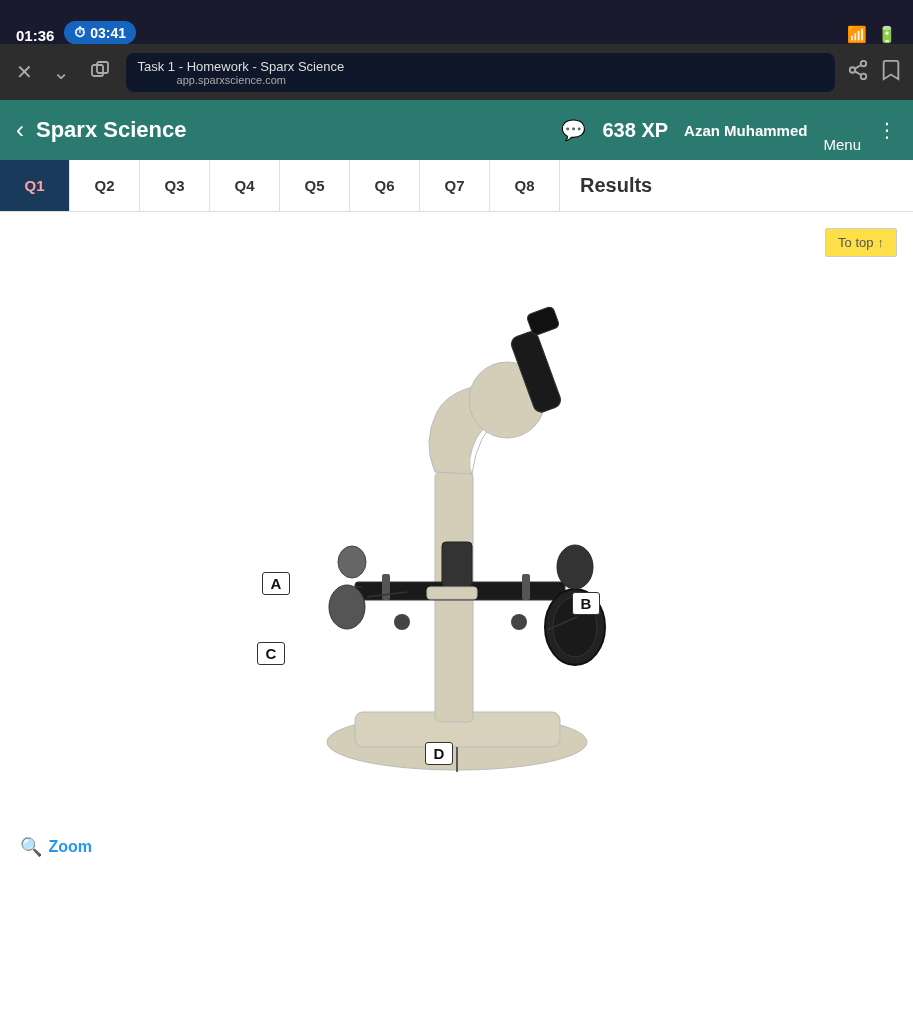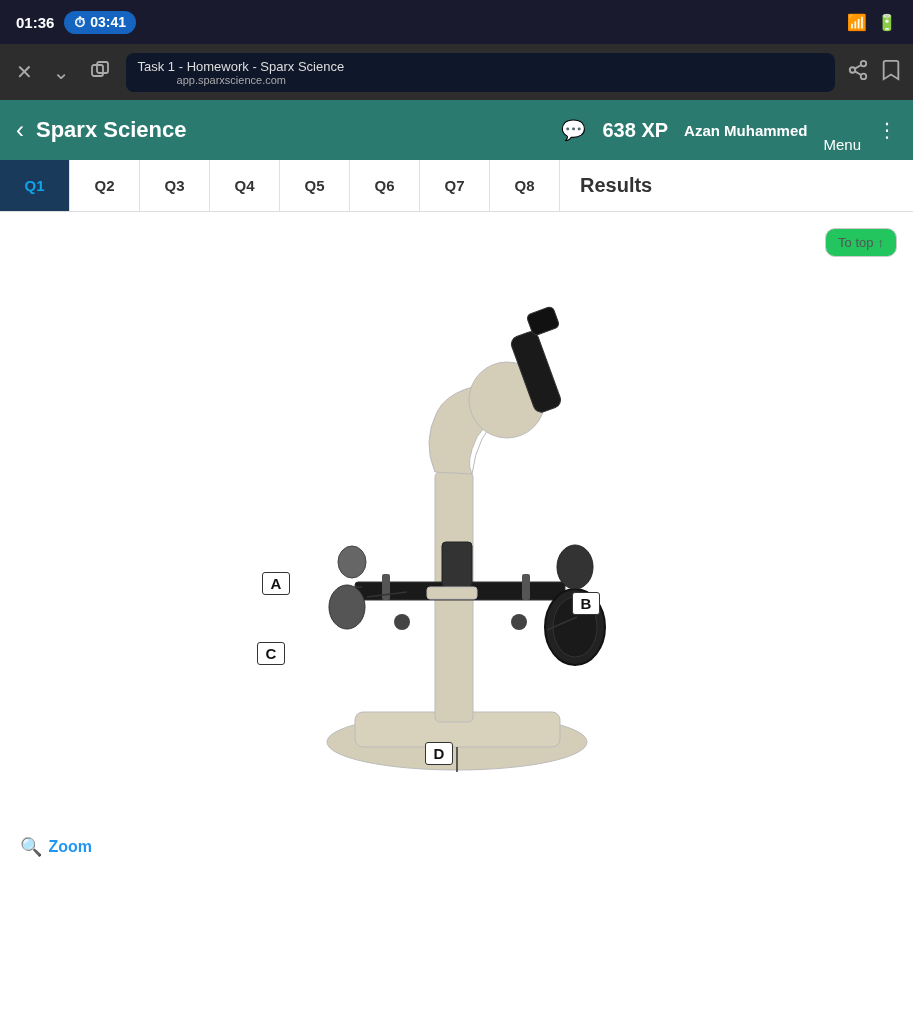--- a/index.html
+++ b/index.html
@@ -2,21 +2,21 @@
 <html><head>
   <meta charset="utf-8">
   <style>
     * { margin: 0; padding: 0; box-sizing: border-box; }
     body { font-family: -apple-system, BlinkMacSystemFont, 'Segoe UI', sans-serif; background: #fff; width: 913px; }
 
     
     .status-bar {
       background: #1a1a2e;
       display: flex;
-      align-items: center;
+      align-items: flex-end;
       padding: 0 16px;
       height: 44px;
       color: white;
     }
     .status-time {
       font-size: 15px;
       font-weight: 600;
       color: white;
     }
     .status-timer {
@@ -155,21 +155,21 @@
       cursor: pointer;
       border: none;
       background: none;
       white-space: nowrap;
       border-right: 1px solid #e0e0e0;
       min-width: 70px;
       text-align: center;
     }
     .q-tab.active {
       background: #1a3a5c;
-      color: #0ea5e9;
+      color: #fca5a5;
       position: relative;
     }
     .q-tab.active::after {
       content: '';
       position: absolute;
       bottom: -8px;
       left: 50%;
       transform: translateX(-50%);
       width: 0;
       height: 0;
@@ -190,23 +190,23 @@
     
     .main-content {
       background: white;
       position: relative;
       padding: 20px;
     }
     .to-top-btn {
       position: absolute;
       top: 16px;
       right: 16px;
-      background: #22c55e;
+      background: #fde047;
       border: 1px solid #ccc;
-      border-radius: 10px;
+      border-radius: 2px;
       padding: 6px 12px;
       font-size: 13px;
       color: #555;
       cursor: pointer;
       display: flex;
       align-items: center;
       gap: 4px;
     }
 
     

